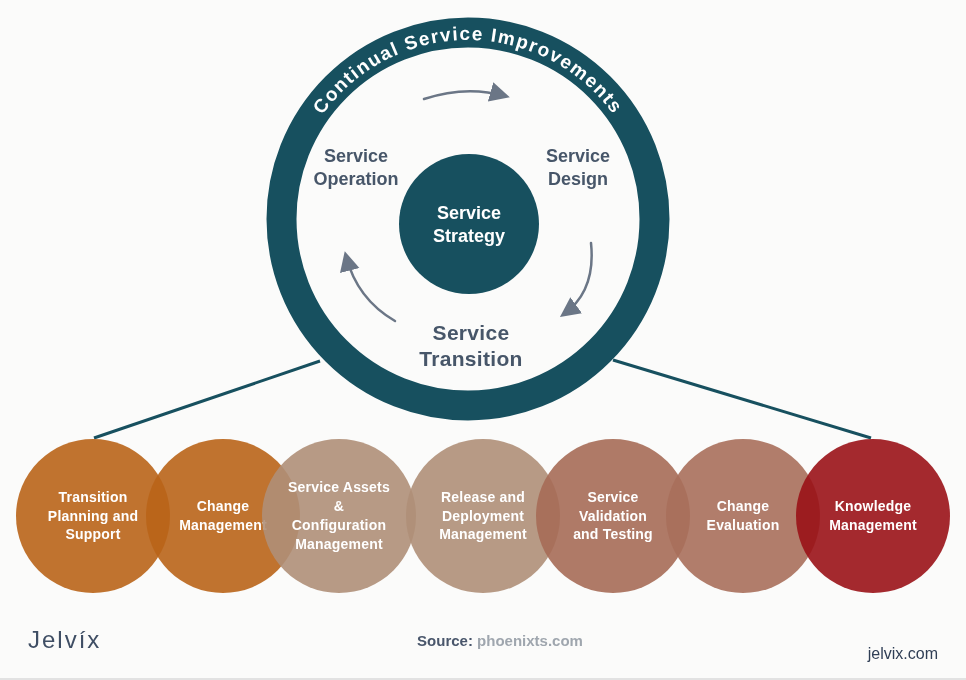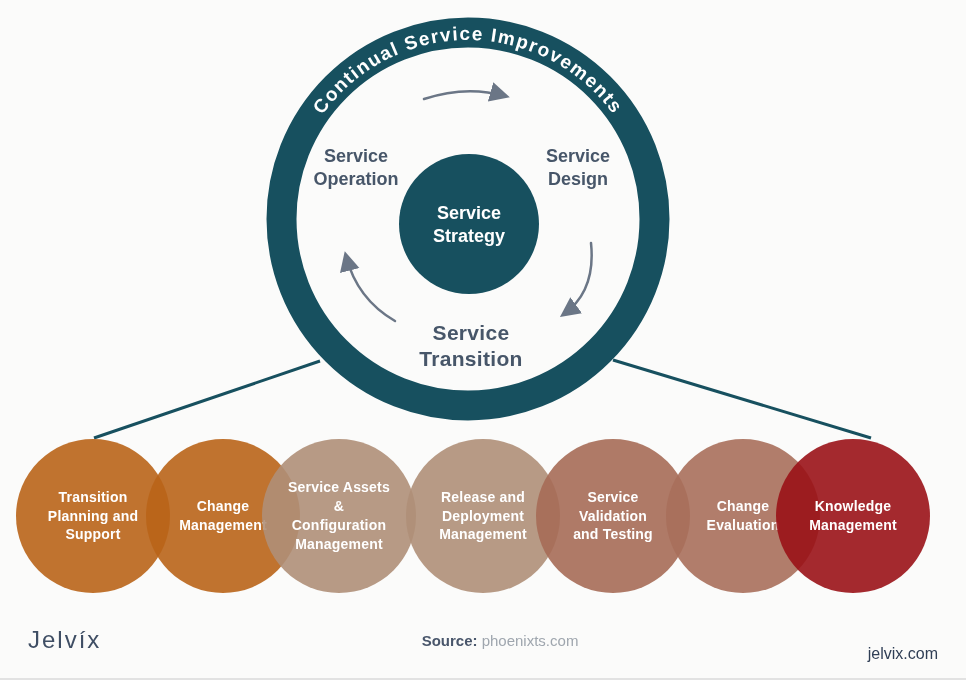--- a/index.html
+++ b/index.html
@@ -43,35 +43,35 @@
   .bubble-label{
     white-space:pre-line;
     text-align:center;
     color:#ffffff;
     font-size:14px;
     font-weight:700;
     line-height:1.35;
     letter-spacing:.2px;
   }
   .b1{left:16px;}  .b2{left:146px;} .b3{left:262px;} .b4{left:406px;align-items:center;}
-  .b5{left:536px;} .b6{left:666px;} .b7{left:776px;}
+  .b5{left:536px;} .b6{left:666px;} .b7{left:796px;}
   .footer{
     position:absolute;left:0;right:0;top:622px;height:40px;
   }
   .logo{
     position:absolute;left:28px;top:4px;
     font-size:24px;font-weight:400;letter-spacing:2px;
     color:#3f4e64;
   }
   .source-line{
     position:absolute;left:50%;top:10px;transform:translateX(-50%);
     font-size:15px;white-space:nowrap;
   }
   .source-label{font-weight:700;color:#49566b;margin-left:34px;}
-  .source-value{font-weight:400;color:#9fa6ae;}
+  .source-value{font-weight:700;color:#9fa6ae;}
   .site-link{
     position:absolute;right:28px;top:23px;
     font-size:16px;color:#2f3e55;
   }
 </style>
 </head>
 <body>
 
 <div class="canvas">
 

